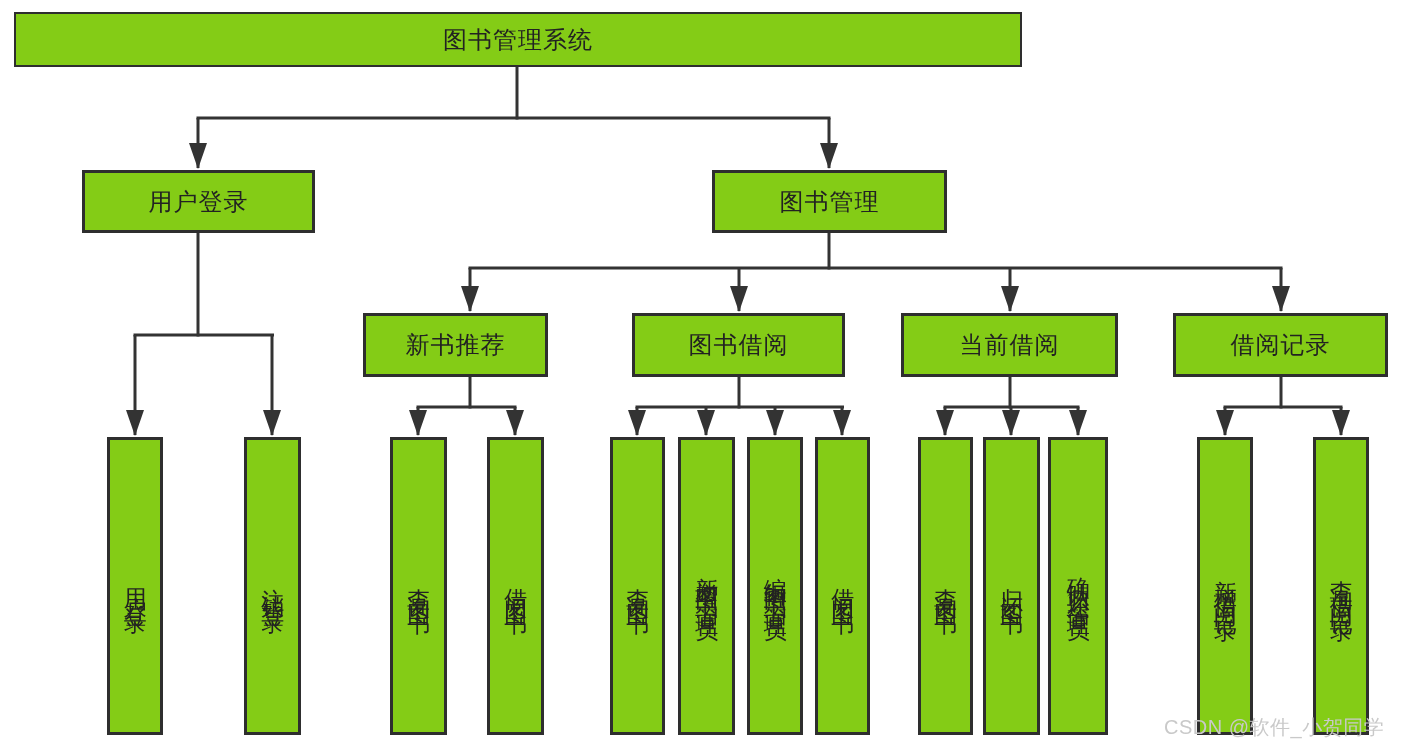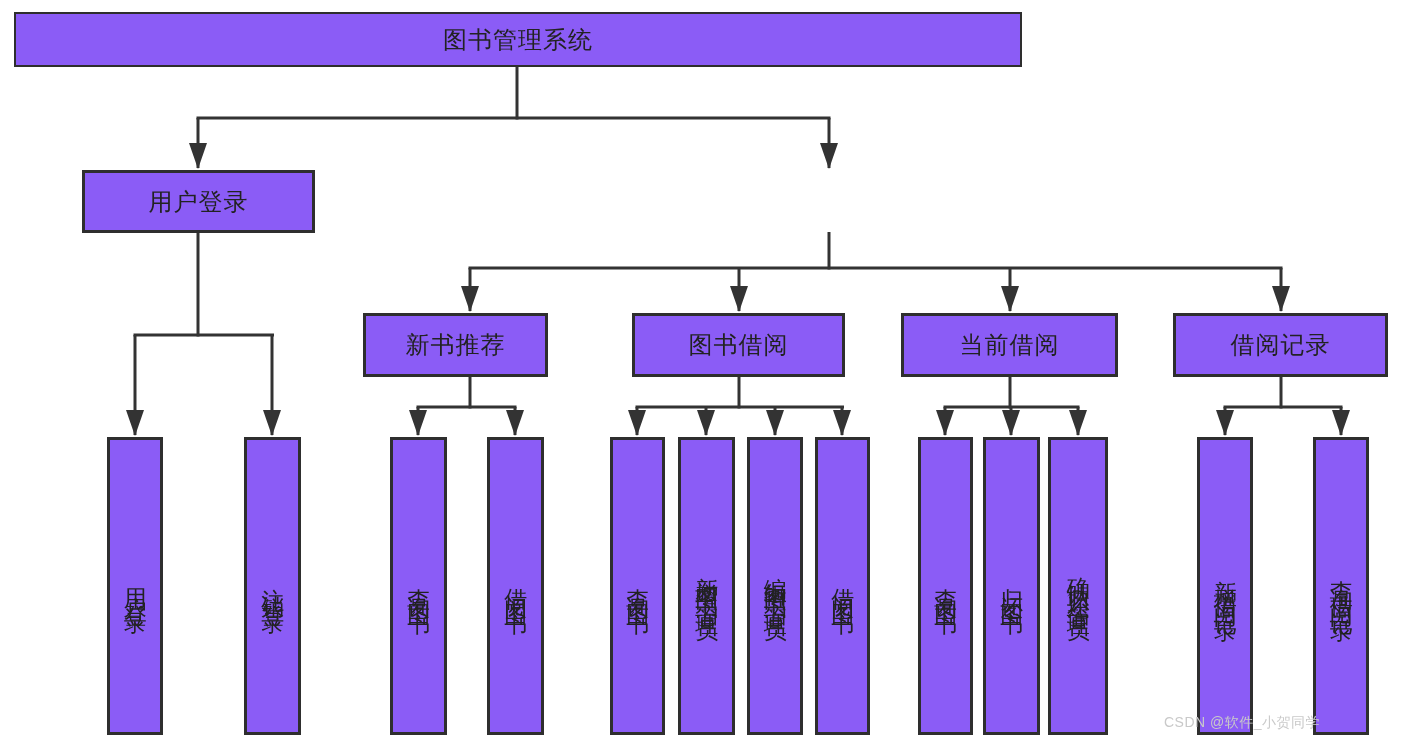--- a/index.html
+++ b/index.html
@@ -12,21 +12,21 @@
     overflow: hidden;
   }
   .connectors {
     position: absolute;
     left: 0; top: 0;
     z-index: 1;
   }
   .node {
     position: absolute;
     box-sizing: border-box;
-    background: #8b5cf6;
+    background: #84cc16;
     border: 3px solid #2e2e2e;
     display: flex;
     align-items: center;
     justify-content: center;
     color: #222222;
     z-index: 2;
   }
   .h-node { font-size: 24px; letter-spacing: 1px; white-space: nowrap; }
   .root-node { border-width: 2px; }
   .v-label {
@@ -34,21 +34,21 @@
     text-orientation: mixed;
     font-size: 23px;
     letter-spacing: 8px;
     line-height: 1.1;
   }
   .v-label.tight { letter-spacing: 6px; }
   .watermark {
     position: absolute;
     left: 1164px;
     top: 714px;
-    font-size: 14px;
+    font-size: 20px;
     color: #c9c9c9;
     z-index: 10;
     white-space: nowrap;
     letter-spacing: 0.5px;
     text-align: right;
   }
 </style>
 </head>
 <body>
 
@@ -107,20 +107,21 @@
         <line x1="1223.5" y1="407" x2="1342.5" y2="407"></line>
         <line x1="1225" y1="407" x2="1225" y2="435" marker-end="url(#ah)"></line>
         <line x1="1341" y1="407" x2="1341" y2="435" marker-end="url(#ah)"></line>
       </g>
     </g>
   </svg>
 
   <div class="node h-node root-node" style="left:14px; top:12px; width:1008px; height:55px">图书管理系统</div>
 
   <div class="node h-node" style="left:82px; top:170px; width:233px; height:63px">用户登录</div>
+  <div class="node h-node" style="left:712px; top:170px; width:235px; height:63px">图书管理</div>
 
   <div class="node h-node" style="left:363px; top:313px; width:185px; height:64px">新书推荐</div>
   <div class="node h-node" style="left:901px; top:313px; width:217px; height:64px">当前借阅</div>
   <div class="node h-node" style="left:632px; top:313px; width:213px; height:64px">图书借阅</div>
   <div class="node h-node" style="left:1173px; top:313px; width:215px; height:64px">借阅记录</div>
 
   <div class="node" style="left:107px; top:437px; width:56px; height:298px">
     <span class="v-label">用户登录</span>
   </div>
   <div class="node" style="left:244px; top:437px; width:57px; height:298px">

